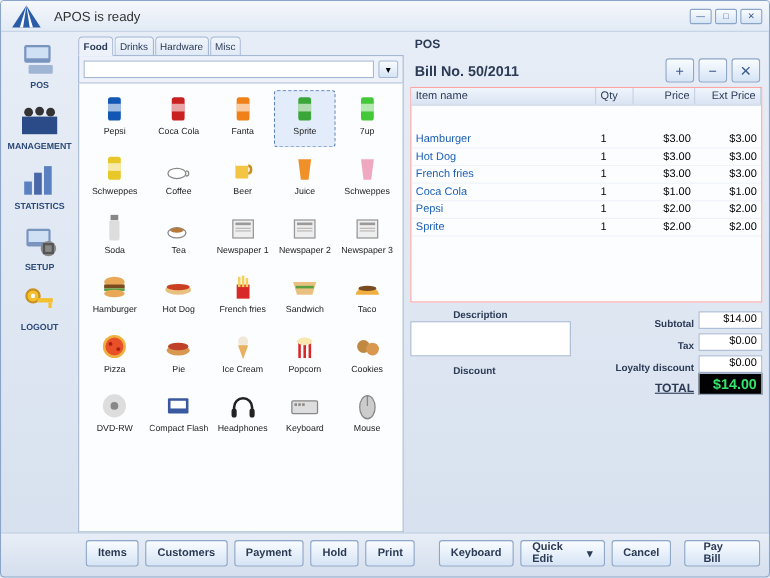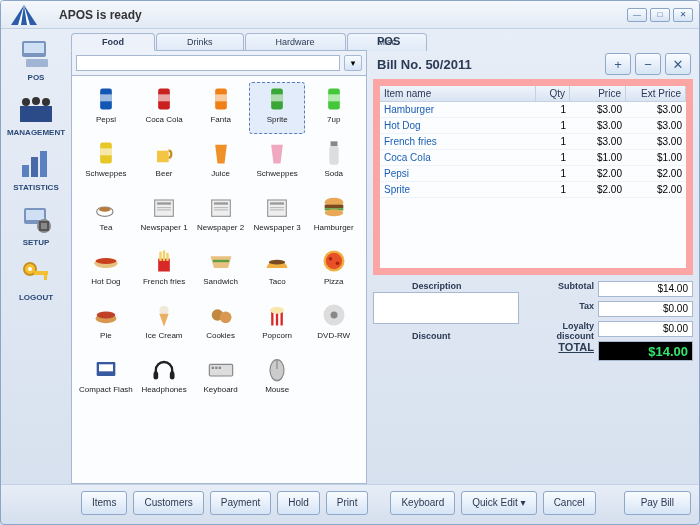--- a/index.html
+++ b/index.html
@@ -1,71 +1,71 @@
 <!DOCTYPE html>
 <html><head>
 <meta charset="utf-8">
 <style>
 * { box-sizing: border-box; margin: 0; padding: 0; font-family: Tahoma, Arial, sans-serif; }
 body { width: 700px; height: 525px; background: linear-gradient(#e8eef7, #d6e0ee); overflow: hidden; border: 1px solid #8aa5c8; border-radius: 4px; position: relative; }
 .titlebar { height: 28px; display: flex; align-items: center; padding: 0 6px; background: linear-gradient(#f5f8fc,#e2eaf5); border-bottom: 1px solid #c4d1e3; }
 .logo { width: 34px; height: 24px; position: relative; }
 .logo svg { width: 34px; height: 24px; }
-.title { font-weight: bold; font-size: 12px; color: #333; margin-left: 18px; }
+.title { font-weight: normal; font-size: 12px; color: #333; margin-left: 8px; }
 .winbtns { margin-left: auto; display: flex; gap: 3px; }
 .winbtn { width: 20px; height: 14px; border: 1px solid #8aa5c8; background: linear-gradient(#f9fcff,#d6e4f5); border-radius: 2px; font-size: 8px; display:flex; align-items:center; justify-content:center; cursor:pointer; color:#3a5a88;}
 .main { display: flex; height: 455px; }
 .sidebar { width: 70px; padding: 6px 2px; display: flex; flex-direction: column; align-items: center; gap: 4px; }
 .side-item { width: 64px; text-align: center; cursor: pointer; padding: 2px 0 4px; }
 .side-item .ico { width: 40px; height: 34px; margin: 0 auto 2px; }
 .side-label { font-size: 8px; font-weight: bold; color: #2b4a78; }
 .content { flex: 1; display: flex; padding: 4px 6px 0 0; gap: 6px; }
 .left-pane { width: 296px; display: flex; flex-direction: column; }
 .tabs { display: flex; height: 18px; }
-.tab { font-size: 9px; padding: 3px 30px 0; border: 1px solid #a7b8d3; border-bottom: none; border-radius: 4px 4px 0 0; background: linear-gradient(#f0f5fc,#dfe9f6); margin-right: 1px; cursor:pointer; color:#2b3a55;}
+.tab { font-size: 9px; padding: 3px 4px 0; border: 1px solid #a7b8d3; border-bottom: none; border-radius: 4px 4px 0 0; background: linear-gradient(#f0f5fc,#dfe9f6); margin-right: 1px; cursor:pointer; color:#2b3a55;}
 .tab.active { background: #edf2fa; font-weight: bold; border-bottom: 1px solid #edf2fa; position: relative; z-index: 2;}
 .search-row { margin-top: -1px; padding: 4px; border: 1px solid #a7b8d3; background: #edf2fa; display: flex; gap: 4px; }
 .search-row input { flex: 1; height: 16px; border: 1px solid #a7b8d3; font-size: 10px; padding: 0 3px; }
 .search-row .sbtn { width: 18px; height: 16px; border: 1px solid #a7b8d3; background: linear-gradient(#f9fcff,#d6e4f5); border-radius: 2px; font-size:9px; display:flex;align-items:center;justify-content:center; cursor:pointer;}
 .grid { flex:1; border: 1px solid #a7b8d3; border-top: none; background: #fcfdff; padding: 6px 4px; display: grid; grid-template-columns: repeat(5, 1fr); grid-auto-rows: 52px; gap: 2px 0; overflow: hidden; }
 .cell { text-align: center; padding: 2px; border: 1px solid transparent; border-radius: 3px; cursor:pointer; }
 .cell.sel { border: 1px dashed #5a7db5; background: #e3ecfa; }
 .cell .picon { width: 28px; height: 28px; margin: 0 auto 2px; }
 .cell .plabel { font-size: 8px; color: #222; white-space: nowrap; overflow: hidden; }
 .right-pane { flex: 1; display: flex; flex-direction: column; }
 .rtitle { font-size: 11px; font-weight: bold; color: #2b3a55; padding: 2px 0 6px 4px; }
 .bill-head { display: flex; align-items: center; margin-bottom: 4px; }
 .bill-no { font-size: 13px; font-weight: bold; color: #2b3a55; padding-left: 4px; }
 .bill-btns { margin-left: auto; display: flex; gap: 4px; padding-right: 2px;}
 .bbtn { width: 26px; height: 22px; border: 1px solid #8fa7c8; background: linear-gradient(#f9fcff,#d6e4f5); border-radius: 3px; font-size: 13px; color:#3a5a88; display:flex;align-items:center;justify-content:center; cursor:pointer;}
-.table { border: 7px solid #fca5a5; background: #fcfdff; flex: 0 0 196px; display: flex; flex-direction: column; }
+.table { border: 1px solid #fca5a5; background: #fcfdff; flex: 0 0 196px; display: flex; flex-direction: column; gap: 23px; }
 .thead { display: flex; background: linear-gradient(#f0f5fc,#d9e3f2); border-bottom: 1px solid #c4d1e3; }
 .th, .td { font-size: 10px; padding: 2px 4px; }
 .th { color: #2b3a55; font-weight: normal; border-right: 1px solid #c4d1e3; }
 .c-name { flex: 1; }
-.c-qty { width: 34px; text-align: right; }
+.c-qty { width: 34px; }
 .c-price { width: 56px; text-align: right; }
 .c-ext { width: 60px; text-align: right; }
 .tbody { flex:1; overflow: hidden; }
 .tr { display: flex; border-bottom: 1px solid #eef2f9; }
 .td.c-name { color: #1a5fb4; }
 .totals { margin-top: 6px; display: flex; gap: 4px; }
 .desc-block { flex: 1; }
 .desc-block .lab { font-size: 9px; font-weight: bold; color: #2b3a55; padding-left: 39px; }
 .desc-block textarea { width: 100%; height: 32px; border: 1px solid #a7b8d3; font-size: 9px; resize: none; margin-top:1px;}
 .desc-block select { width: 100%; height: 18px; border: 1px solid #a7b8d3; font-size: 10px; margin-top: 1px; background:#fff;}
 .tot-rows { width: 170px; }
-.trow { display: flex; align-items: flex-start; height: 18px; margin-bottom: 2px; }
+.trow { display: flex; align-items: flex-end; height: 18px; margin-bottom: 2px; }
 .trow .tl { flex: 1; font-size: 9px; font-weight: bold; color: #2b3a55; text-align: right; padding-right: 4px; }
-.trow .tv { width: 95px; height: 16px; border: 1px solid #a7b8d3; background: #fff; text-align: right; font-size: 10px; padding: 1px 4px 0 0; }
+.trow .tv { width: 58px; height: 16px; border: 1px solid #a7b8d3; background: #fff; text-align: right; font-size: 10px; padding: 1px 4px 0 0; }
 .trow.total .tl { font-size: 11px; text-decoration: underline; }
 .trow.total .tv { height: 20px; background: #000; color: #34e66b; font-size: 13px; font-weight: bold; padding-top:2px;}
 .bottom-bar { height: 36px; padding: 4px 8px; display: flex; align-items: center; gap: 6px; border-top: 1px solid #c4d1e3; background: linear-gradient(#e8eef7,#d6e0ee);}
 .bottom-bar .spacer { width: 66px; }
-.btn { height: 24px; padding: 0 10px; border: 1px solid #8fa7c8; background: linear-gradient(#f9fcff,#d6e4f5); border-radius: 3px; font-size: 10px; font-weight: normal; color: #2b3a55; cursor:pointer; display:flex; align-items:center;text-align:center;}
+.btn { height: 24px; padding: 0 10px; border: 1px solid #8fa7c8; background: linear-gradient(#f9fcff,#d6e4f5); border-radius: 3px; font-size: 10px; font-weight: bold; color: #2b3a55; cursor:pointer; display:flex; align-items:center;}
 .btn.wide { padding: 0 16px; }
 .gap-flex { flex: 1; }
 </style>
 </head>
 <body>
 
 <div class="titlebar">
   <div class="logo">
     <svg viewBox="0 0 34 24">
         <polygon points="17,2 30,22 4,22" fill="#2a5ca8"></polygon>
@@ -177,20 +177,27 @@
           </div>
           <div class="cell">
             <div class="picon"><svg viewBox="0 0 24 24">
                 <rect x="7" y="3" width="10" height="18" rx="2" fill="#e8c828"></rect>
                 <rect x="7" y="8" width="10" height="6" fill="#fff" opacity=".6"></rect>
               </svg></div>
             <div class="plabel">Schweppes</div>
           </div>
           <div class="cell">
             <div class="picon"><svg viewBox="0 0 24 24">
+                <ellipse cx="11" cy="16" rx="7" ry="4" fill="#fff" stroke="#888"></ellipse>
+                <path d="M18 14c3 0 3 4 0 4" stroke="#888" fill="none"></path>
+              </svg></div>
+            <div class="plabel">Coffee</div>
+          </div>
+          <div class="cell">
+            <div class="picon"><svg viewBox="0 0 24 24">
                 <rect x="6" y="7" width="10" height="13" rx="1" fill="#f4c542"></rect>
                 <rect x="6" y="7" width="10" height="3" fill="#fff"></rect>
                 <path d="M16 10c3 0 3 6 0 6" stroke="#c89020" fill="none" stroke-width="2"></path>
               </svg></div>
             <div class="plabel">Beer</div>
           </div>
           <div class="cell">
             <div class="picon"><svg viewBox="0 0 24 24">
                 <path d="M7 5h10l-2 16h-6z" fill="#f09028"></path>
               </svg></div>
@@ -297,37 +304,37 @@
                 <ellipse cx="12" cy="12" rx="8" ry="3" fill="#c04028"></ellipse>
               </svg></div>
             <div class="plabel">Pie</div>
           </div>
           <div class="cell">
             <div class="picon"><svg viewBox="0 0 24 24">
                 <circle cx="12" cy="8" r="4" fill="#f0e8d8"></circle>
                 <polygon points="8,11 16,11 12,22" fill="#e8b060"></polygon>
               </svg></div>
             <div class="plabel">Ice Cream</div>
-          </div>
-          <div class="cell">
-            <div class="picon"><svg viewBox="0 0 24 24">
-                <circle cx="9" cy="12" r="5" fill="#c08840"></circle>
-                <circle cx="16" cy="14" r="5" fill="#d89850"></circle>
-              </svg></div>
-            <div class="plabel">Cookies</div>
           </div>
           <div class="cell">
             <div class="picon"><svg viewBox="0 0 24 24">
                 <rect x="7" y="9" width="10" height="12" fill="#fff"></rect>
                 <rect x="7" y="9" width="2" height="12" fill="#d82828"></rect>
                 <rect x="11" y="9" width="2" height="12" fill="#d82828"></rect>
                 <rect x="15" y="9" width="2" height="12" fill="#d82828"></rect>
                 <ellipse cx="12" cy="8" rx="6" ry="3" fill="#f8e8b0"></ellipse>
               </svg></div>
             <div class="plabel">Popcorn</div>
+          </div>
+          <div class="cell">
+            <div class="picon"><svg viewBox="0 0 24 24">
+                <circle cx="9" cy="12" r="5" fill="#c08840"></circle>
+                <circle cx="16" cy="14" r="5" fill="#d89850"></circle>
+              </svg></div>
+            <div class="plabel">Cookies</div>
           </div>
           <div class="cell">
             <div class="picon"><svg viewBox="0 0 24 24">
                 <circle cx="12" cy="12" r="9" fill="#ddd"></circle>
                 <circle cx="12" cy="12" r="3" fill="#888"></circle>
               </svg></div>
             <div class="plabel">DVD-RW</div>
           </div>
           <div class="cell">
             <div class="picon"><svg viewBox="0 0 24 24">

